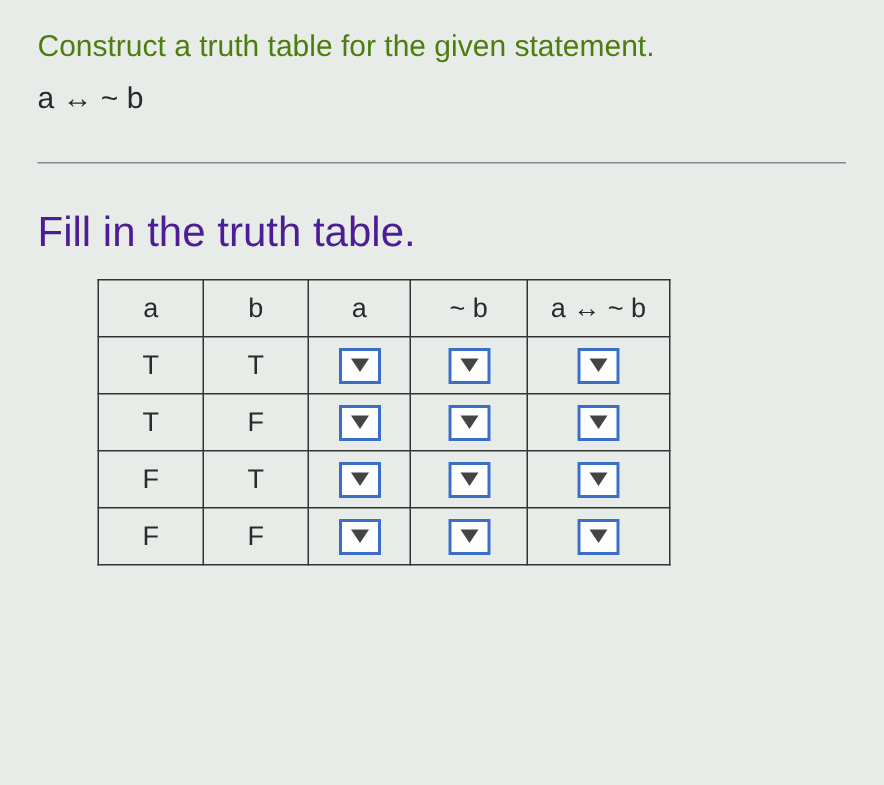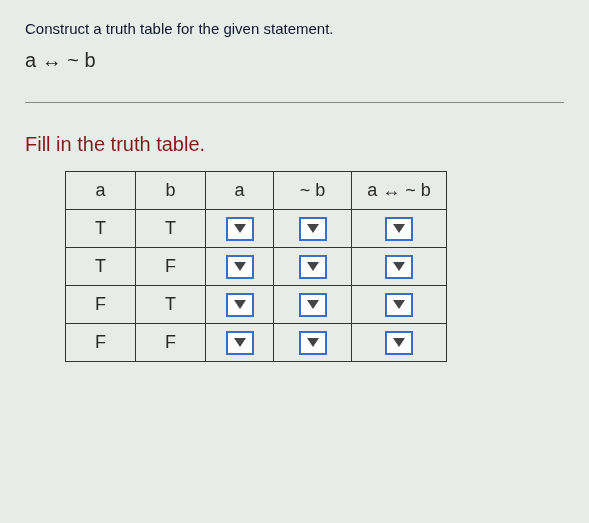--- a/index.html
+++ b/index.html
@@ -9,38 +9,38 @@
     }
     body {
       font-family: Arial, sans-serif;
       background: #e8ece8;
       width: 589px;
       height: 523px;
       padding: 20px 25px;
       color: #2a2a2a;
     }
     .instruction {
-      font-size: 15px;
+      font-size: 20px;
       margin-bottom: 12px;
-      color: #0f172a;
+      color: #4d7c0f;
     }
     .expression {
       font-size: 20px;
       margin-bottom: 30px;
       color: #2a2a2a;
     }
     .divider {
       border: none;
       border-top: 1px solid #888;
       margin: 20px 0 30px 0;
     }
     .fill-instruction {
-      font-size: 20px;
+      font-size: 28px;
       margin-bottom: 15px;
-      color: #7f1d1d;
+      color: #4c1d95;
     }
     .table-wrapper {
       padding-left: 40px;
     }
     table {
       border-collapse: collapse;
     }
     th, td {
       border: 1px solid #333;
       text-align: center;

